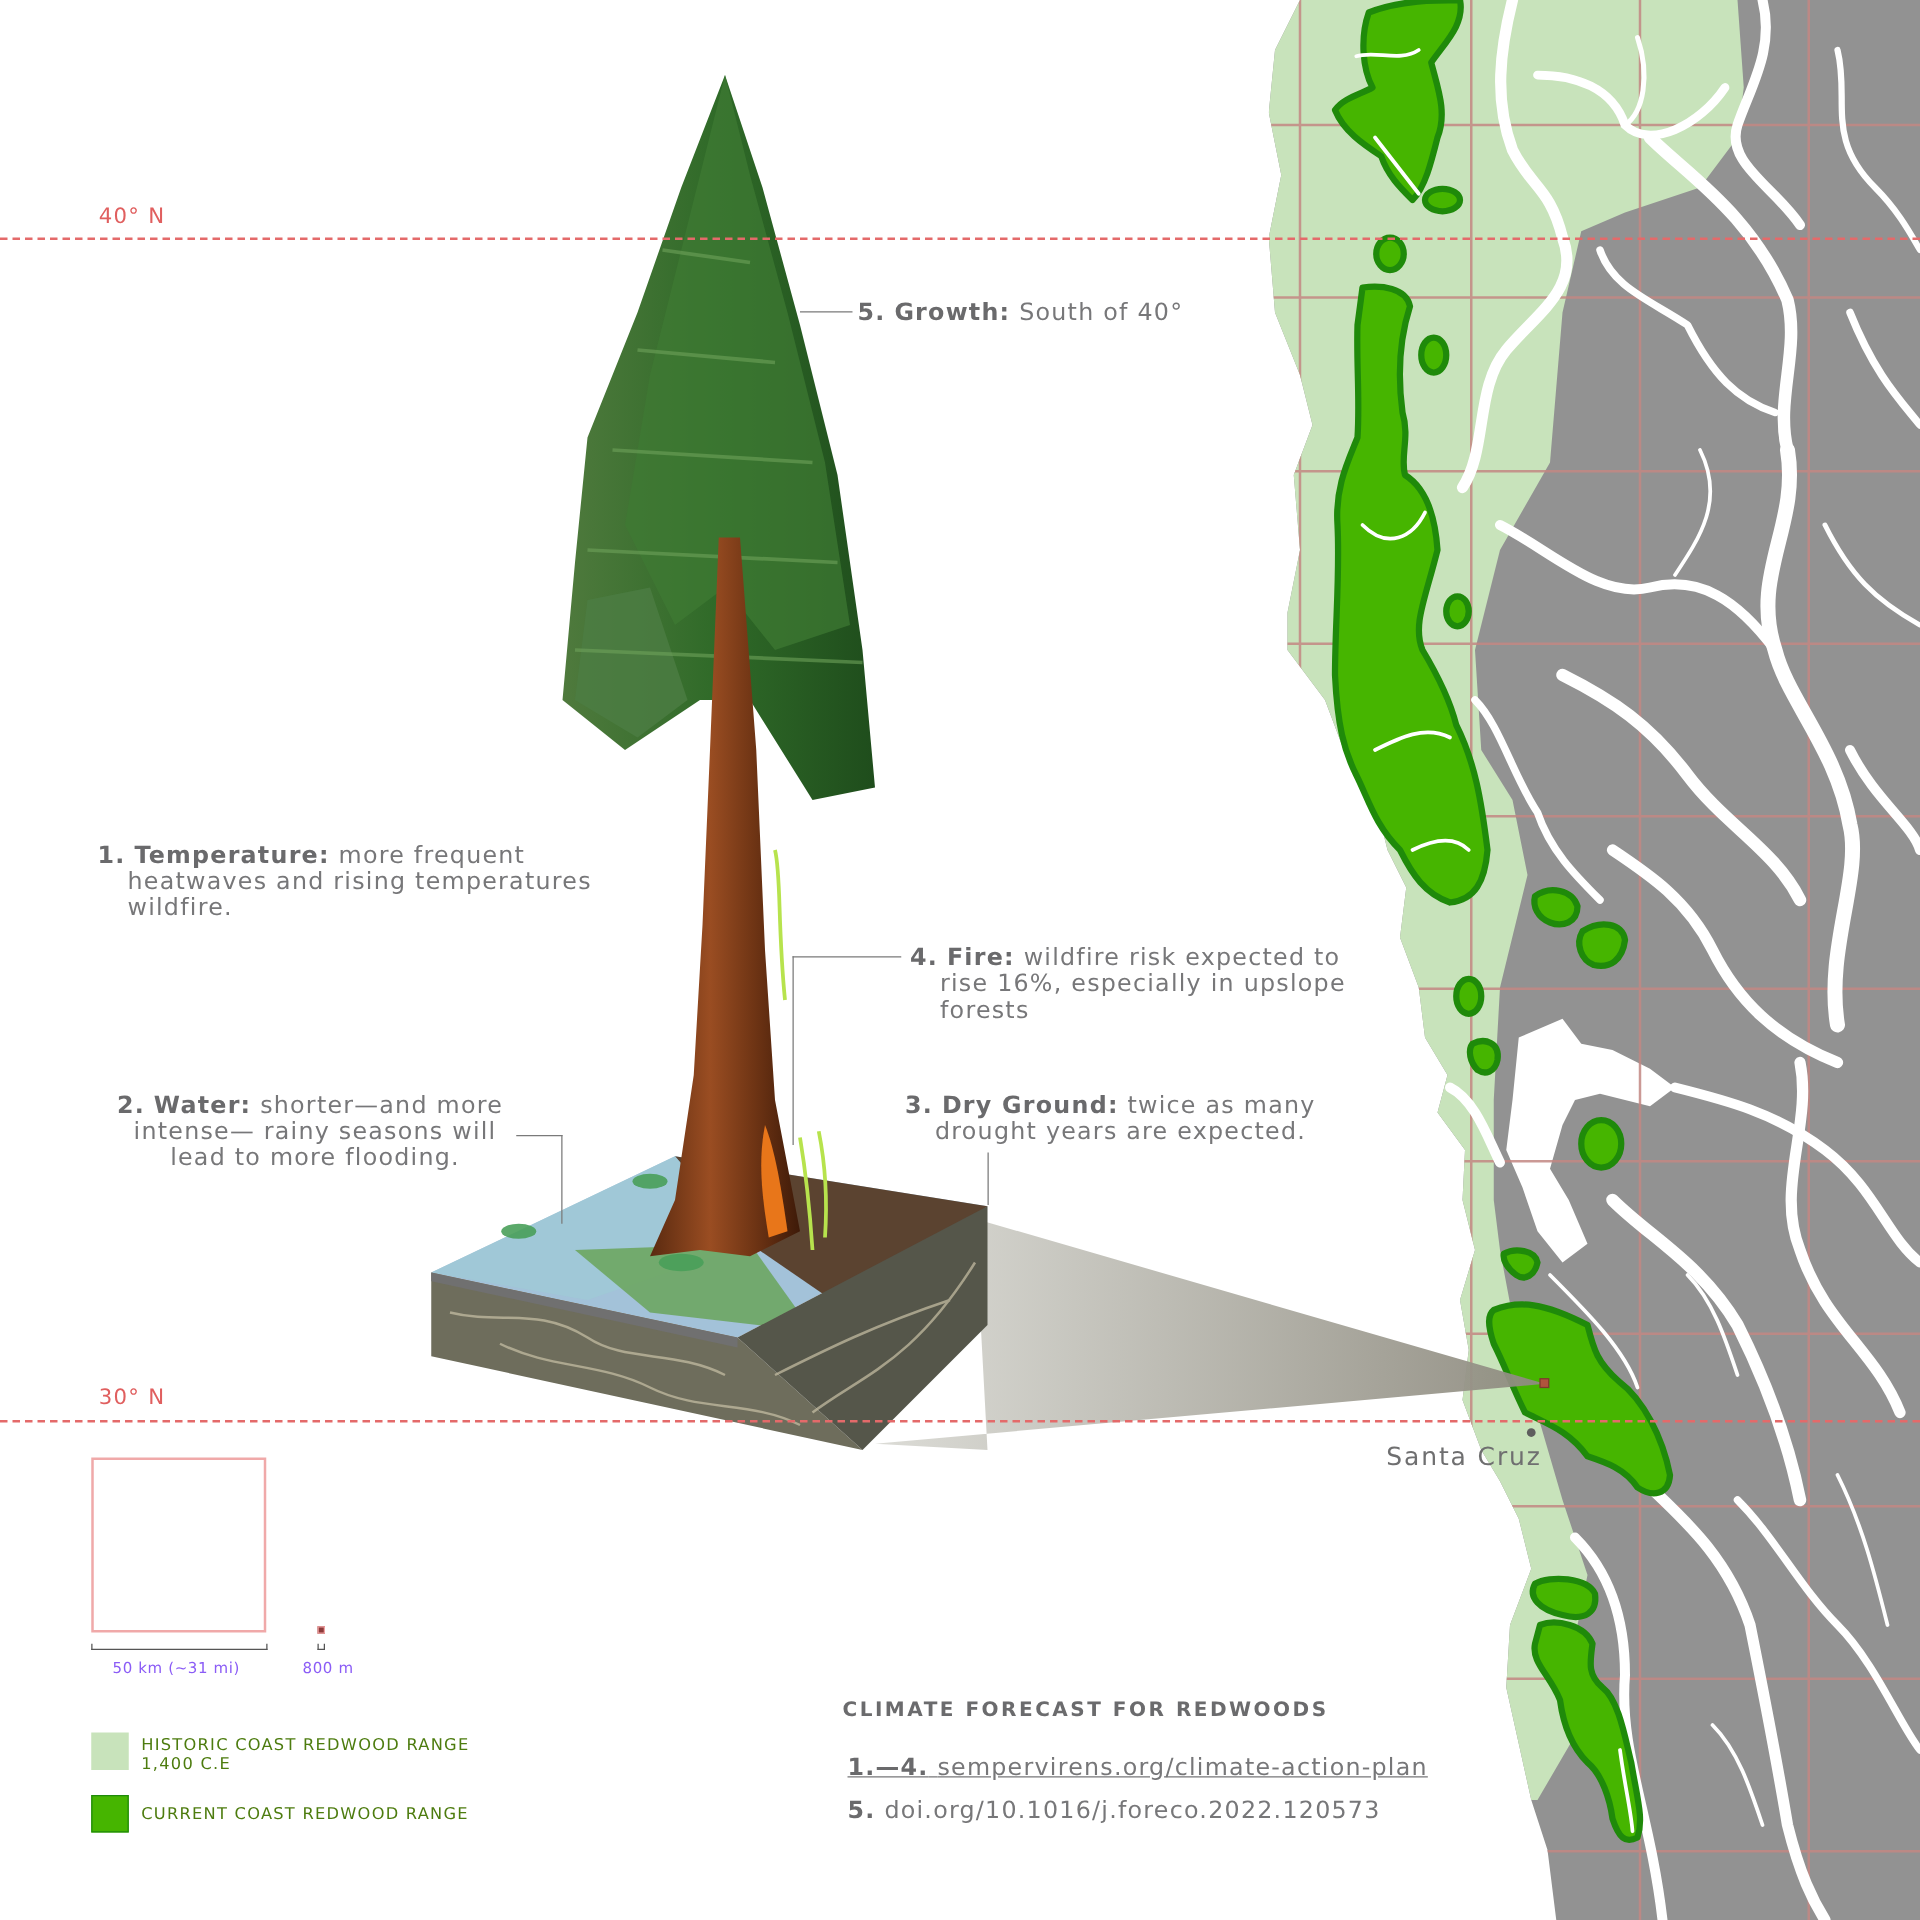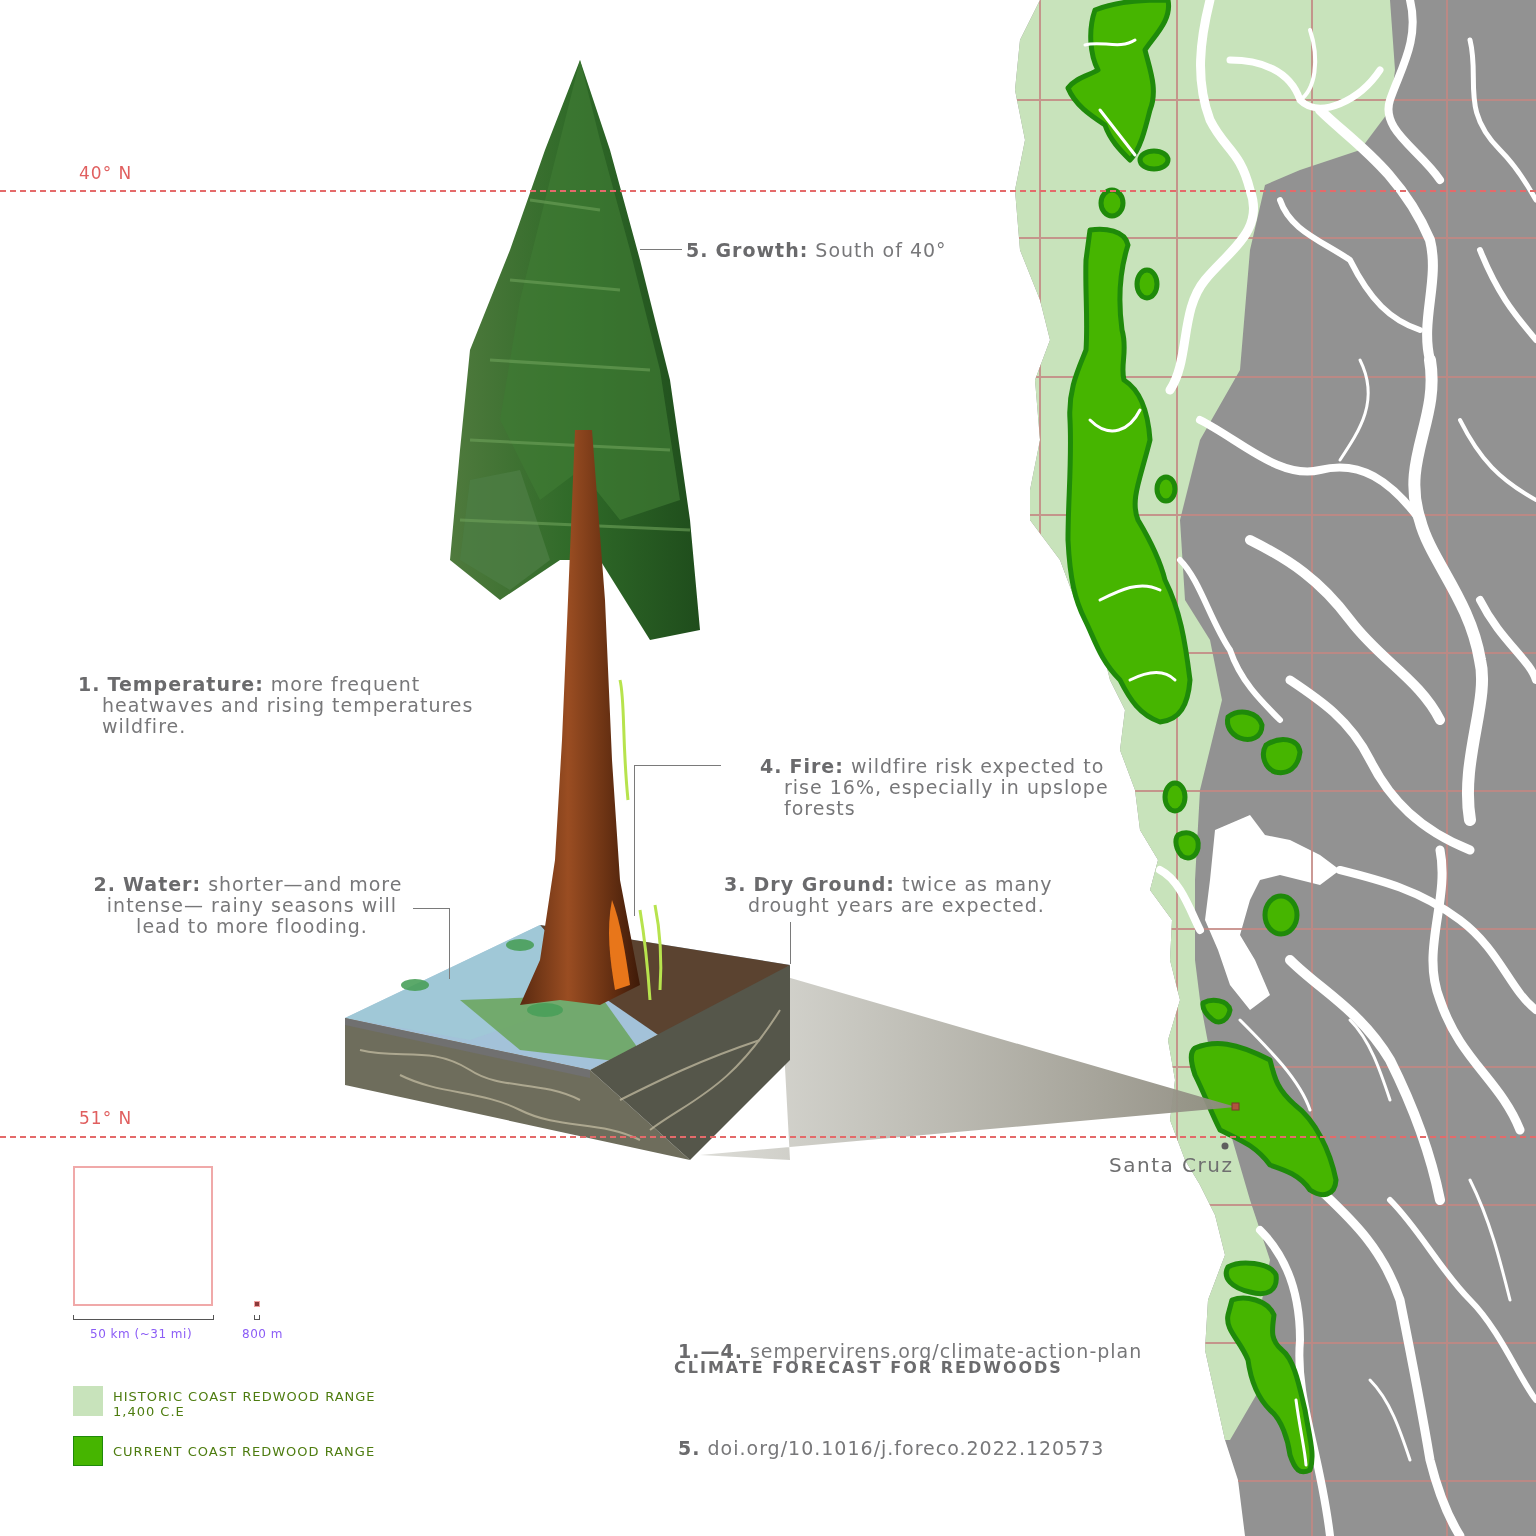--- a/index.html
+++ b/index.html
@@ -123,21 +123,21 @@
     </linearGradient>
   </defs>
   <polygon points="780,975 1236,1107 700,1155 790,1160" fill="url(#wedge)"></polygon>
   <rect x="1232" y="1103" width="7" height="7" fill="#b0543d" stroke="#7b3b2c" stroke-width="1"></rect>
   <circle cx="1225" cy="1146" r="3.5" fill="#5e5e5e"></circle>
 </svg>
 
 <div class="lat-line" style="top:190px;"></div>
 <div class="lat-label" style="left:79px;top:163px;">40° N</div>
 <div class="lat-line" style="top:1136px;"></div>
-<div class="lat-label" style="left:79px;top:1108px;">51° N</div>
+<div class="lat-label" style="left:79px;top:1108px;">30° N</div>
 
 <svg class="abs" style="left:0;top:0;z-index:3" width="1536" height="1536">
   <defs>
     <linearGradient id="trunk" x1="0" x2="1">
       <stop offset="0" stop-color="#5a2a10"></stop>
       <stop offset="0.4" stop-color="#9a4d22"></stop>
       <stop offset="0.7" stop-color="#6e3414"></stop>
       <stop offset="1" stop-color="#3e1a08"></stop>
     </linearGradient>
     <linearGradient id="foliage" x1="0" x2="1">
@@ -202,21 +202,21 @@
   <span>South of 40°</span>
 </div>
 
 <div class="callout" style="left:78px;top:674px;width:430px;">
   <span class="num">1.</span>
   <span class="head">Temperature:</span>
   <span>more frequent</span>
   <span class="rest" style="width:400px;">heatwaves and rising temperatures wildfire.</span>
 </div>
 
-<div class="callout" style="left:760px;top:756px;width:370px;">
+<div class="callout" style="left:728px;top:756px;width:370px;">
   <span class="num">4.</span>
   <span class="head">Fire:</span>
   <span>wildfire risk expected to</span>
   <span class="rest" style="width:340px;">rise 16%, especially in upslope forests</span>
 </div>
 
 <div class="callout" style="left:78px;top:874px;width:340px;text-align:center;">
   <span class="num">2.</span>
   <span class="head">Water:</span>
   <span>shorter—and more</span>
@@ -241,20 +241,20 @@
 
 <div class="legend-swatch" style="left:73px;top:1386px;background:#c8e3bb;"></div>
 <div class="legend-text" style="left:113px;top:1389px;">
   <div>HISTORIC COAST REDWOOD RANGE</div>
   <div>1,400 C.E</div>
 </div>
 <div class="legend-swatch" style="left:73px;top:1436px;background:#46b500;border:1px solid #1f8a0a;box-sizing:border-box;"></div>
 <div class="legend-text" style="left:113px;top:1444px;">CURRENT COAST REDWOOD RANGE</div>
 
 <div class="credits-title" style="left:674px;top:1358px;">CLIMATE FORECAST FOR REDWOODS</div>
-<div class="credits-line" style="left:678px;top:1340px;">
+<div class="credits-line" style="left:678px;top:1403px;text-decoration:underline;">
   <b>1.—4.</b>
   <span>sempervirens.org/climate-action-plan</span>
 </div>
 <div class="credits-line" style="left:678px;top:1437px;">
   <b>5.</b>
   <span>doi.org/10.1016/j.foreco.2022.120573</span>
 </div>
 
 </body></html>

